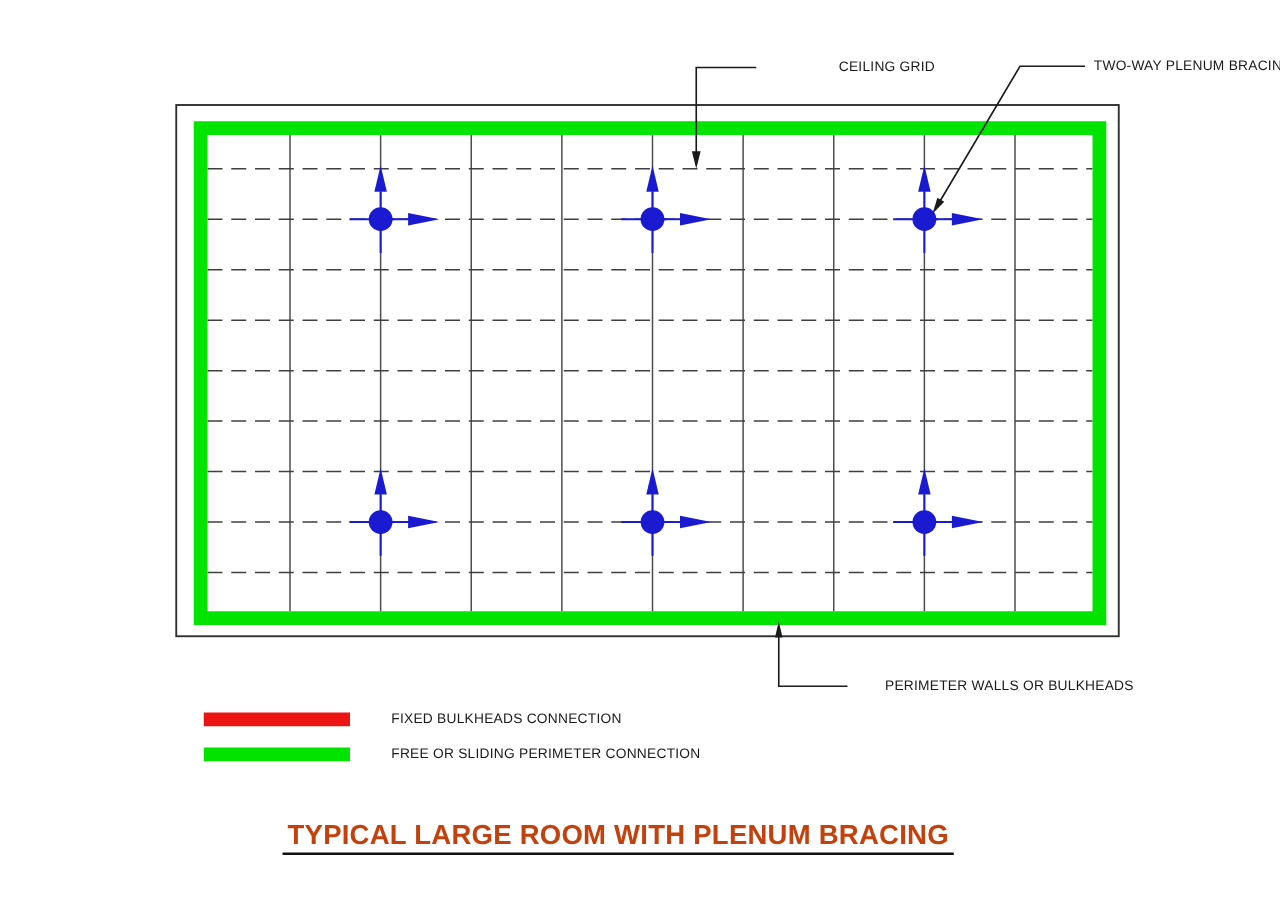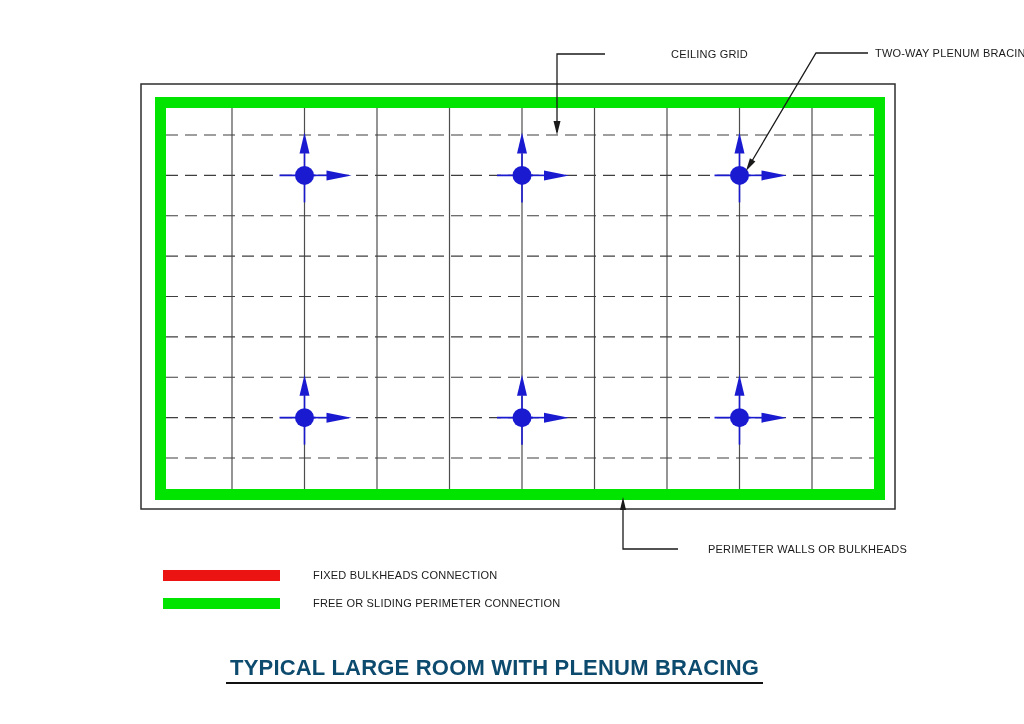--- a/index.html
+++ b/index.html
@@ -49,21 +49,21 @@
   }
   #legend-label-fixed { left: 313px; top: 569px; }
   #legend-label-free  { left: 313px; top: 597px; text-align: right; }
   .drawing-title {
     position: absolute;
     left: 226px;
     top: 655px;
     font-size: 22px;
     line-height: 25px;
     font-weight: bold;
-    color: #0c4a6e;
+    color: #c2410c;
     letter-spacing: 0.2px;
     white-space: nowrap;
     border-bottom: 2px solid #111111;
     padding: 0 4px 2px 4px;
   }
 </style>
 </head>
 <body>
 
 <div class="page">

